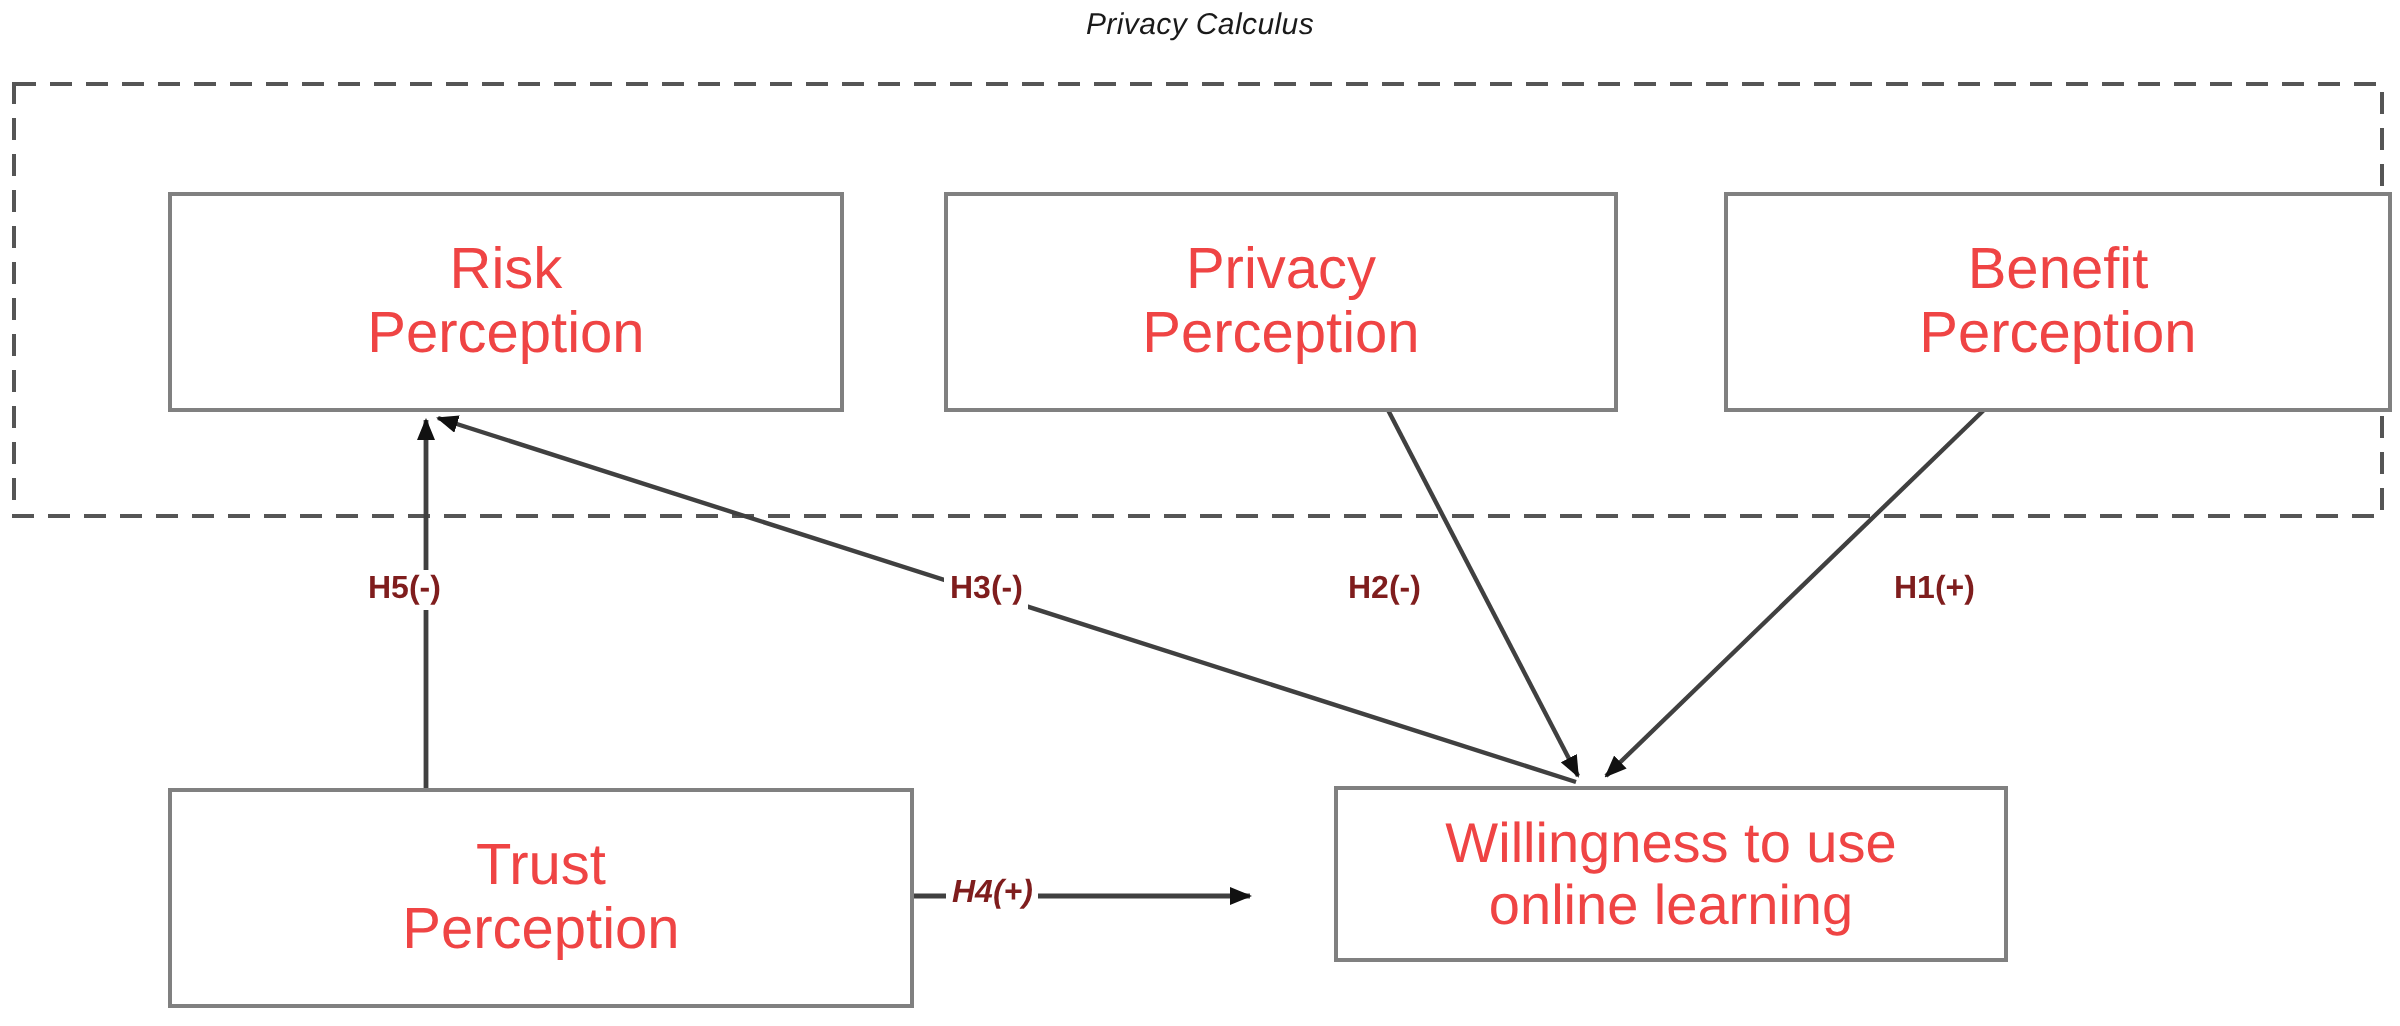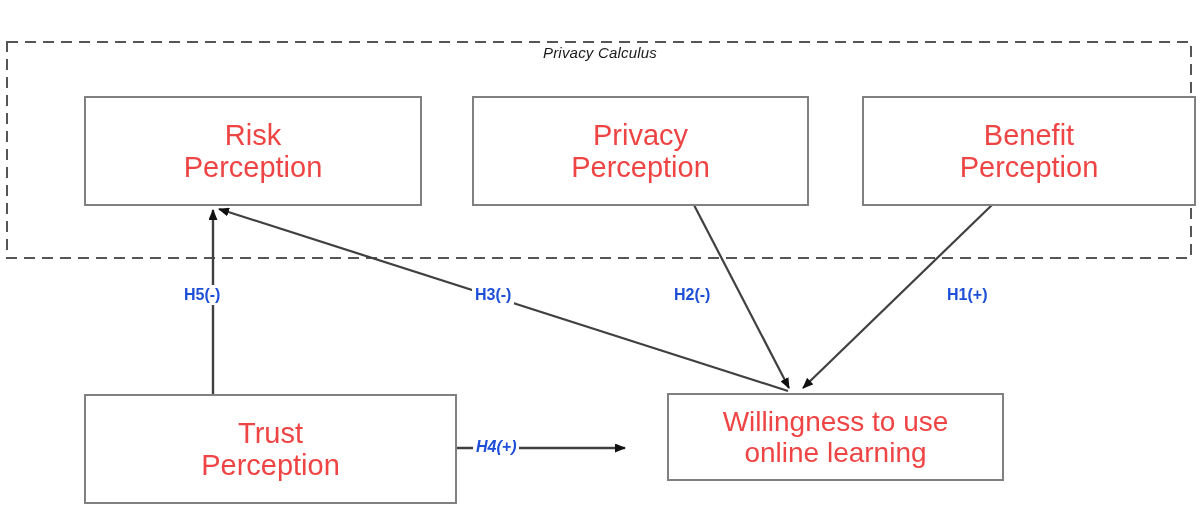--- a/index.html
+++ b/index.html
@@ -30,21 +30,20 @@
     position: absolute;
     left: 0;
     top: 4px;
     width: 1200px;
     text-align: center;
     font-family: "Liberation Sans", sans-serif;
     font-style: italic;
     font-size: 15px;
     color: #1a1a1a;
     letter-spacing: 0.2px;
-    margin-top: 40px;
   }
   .node-box {
     position: absolute;
     box-sizing: border-box;
     border: 2px solid #808080;
     background: #ffffff;
     display: flex;
     align-items: center;
     justify-content: center;
     text-align: center;
@@ -63,21 +62,21 @@
   #node-privacy   { left: 434px; top: 96px;  width: 337px; height: 110px; font-size: 29px; }
   #node-benefit   { left: 824px; top: 96px;  width: 334px; height: 110px; font-size: 29px; }
   #node-trust     { left: 46px;  top: 394px; width: 373px; height: 110px; font-size: 29px; }
   #node-willing   { left: 629px; top: 393px; width: 337px; height: 88px; font-size: 28px; }
 
   .edge-label {
     position: absolute;
     font-family: "Liberation Sans", sans-serif;
     font-weight: bold;
     font-size: 16px;
-    color: #1d4ed8;
+    color: #7f1d1d;
     background: #ffffff;
     padding: 1px 3px;
     white-space: nowrap;
   }
   #label-h5 { left: 181px; top: 285px; }
   #label-h3 { left: 472px; top: 285px; }
   #label-h2 { left: 671px; top: 285px; }
   #label-h1 { left: 904px; top: 285px; margin-left: 40px; }
   #label-h4 { left: 473px; top: 437px; font-style: italic; }
 </style>

